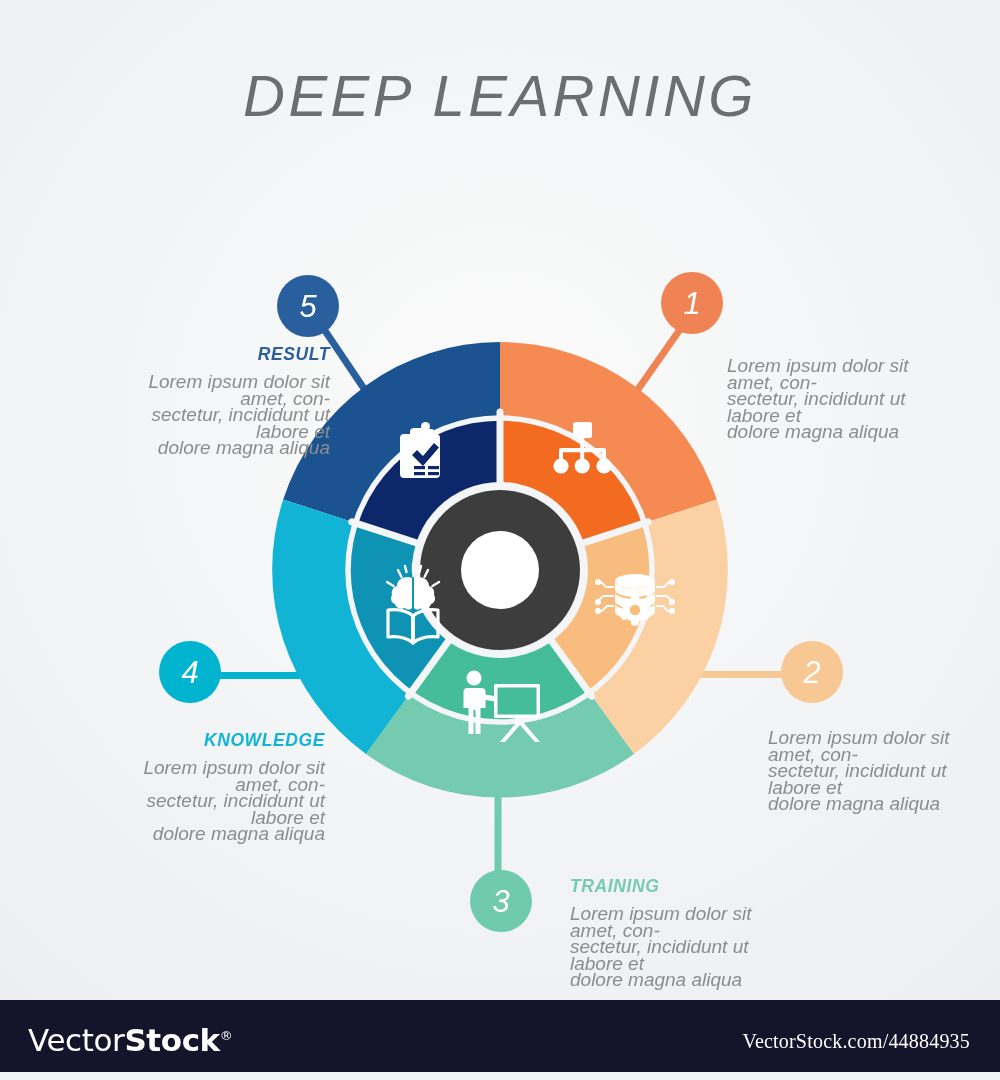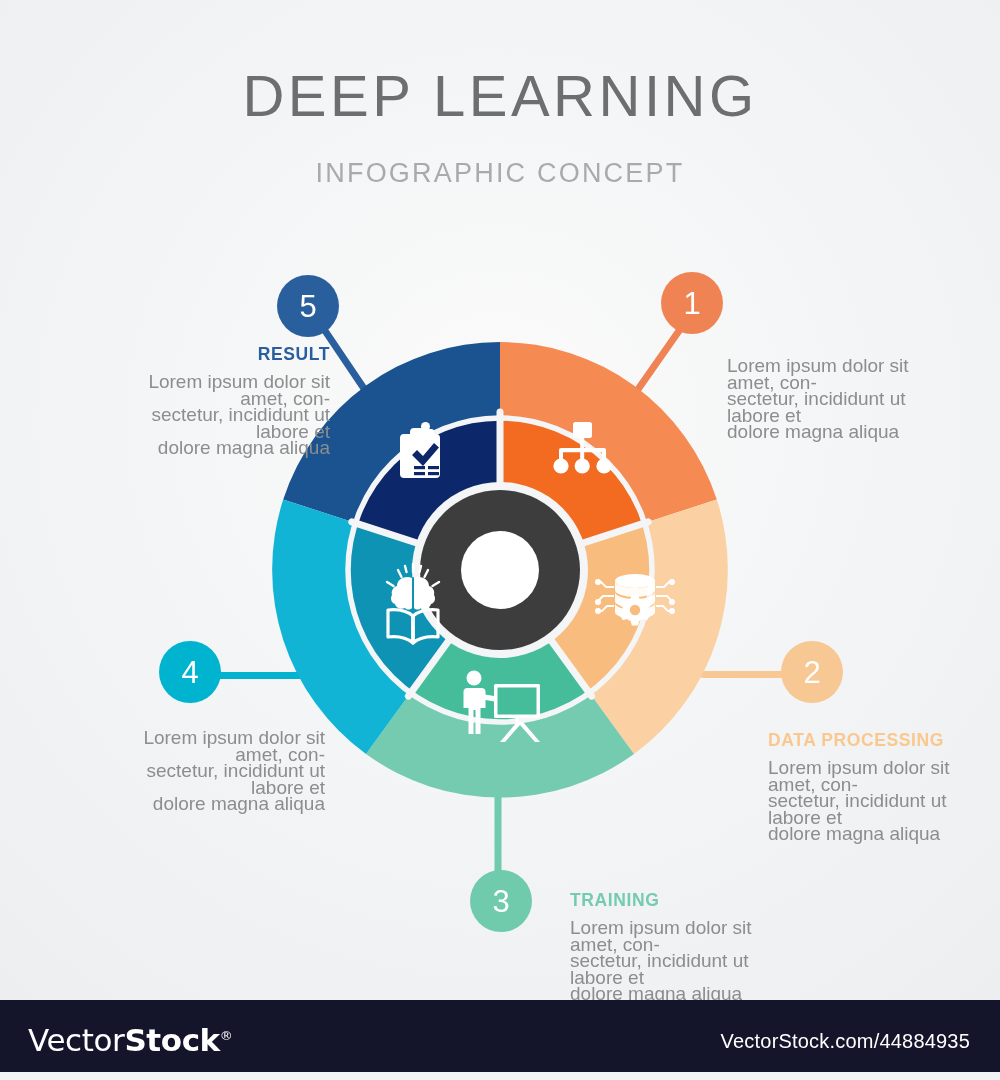--- a/index.html
+++ b/index.html
@@ -7,20 +7,21 @@
   body {
     font-family:"Liberation Sans", sans-serif;
     background:#f2f3f4;
     position:relative;
     overflow:hidden;
   }
   #canvas {
     position:absolute; left:0; top:0; width:1000px; height:1012px;
     background:
       radial-gradient(circle at 50% 42%, #fbfbfb 0%, #f4f5f6 45%, #eceeef 100%);
+    font-style: italic;
   }
   
   #title {
     position:absolute; top:62px; left:0; width:1000px;
     text-align:center;
     font-size:58px; font-weight:normal; letter-spacing:3.5px;
     color:#6e6e6e;
   }
   #subtitle {
     position:absolute; top:158px; left:0; width:1000px;
@@ -61,30 +62,29 @@
   #logo {
     position:absolute; left:28px; top:22px;
     font-size:31px; color:#ffffff; letter-spacing:-0.4px;
     font-family:"DejaVu Sans", sans-serif;
   }
   #logo .b { font-weight:bold; }
   #logo .reg { font-size:13px; vertical-align:super; }
   #vsurl {
     position:absolute; right:30px; top:30px;
     font-size:20px; color:#ffffff; letter-spacing:.2px;
-    font-family:Liberation Sans, sans-serif;
+    font-family:Liberation Serif, serif;
   }
 </style>
 </head>
 <body>
 
 <div id="canvas">
 
   <h1 id="title">DEEP LEARNING</h1>
-  <div id="subtitle">INFOGRAPHIC CONCEPT</div>
 
   <div class="line" style="left:310px; top:305px; width:106px; background:#2a5f9e; transform:rotate(56deg);"></div>
   <div class="line" style="left:694px; top:306px; width:108px; background:#ef8354; transform:rotate(125deg);"></div>
   <div class="line" style="left:700px; top:671px; width:115px; background:#f8c894; transform:rotate(0deg);"></div>
   <div class="line" style="left:498px; top:790px; width:105px; background:#6fcbab; transform:rotate(90deg);"></div>
   <div class="line" style="left:189px; top:672px; width:116px; background:#00b4d0; transform:rotate(0deg);"></div>
 
   <div id="wheel">
     <svg width="460" height="460" viewBox="0 0 460 460" xmlns="http://www.w3.org/2000/svg">
       <defs>
@@ -251,37 +251,37 @@
 
   <div class="block right" style="left:727px; top:358px;">
     <div class="body">
       <div>Lorem ipsum dolor sit amet, con-</div>
       <div>sectetur, incididunt ut labore et</div>
       <div>dolore magna aliqua</div>
     </div>
   </div>
 
   <div class="block right" style="left:768px; top:730px;">
-    <div class="head" style="color:#fac88f;">DATA PROCESSING</div>
     <div class="body">
       <div>Lorem ipsum dolor sit amet, con-</div>
       <div>sectetur, incididunt ut labore et</div>
       <div>dolore magna aliqua</div>
     </div>
   </div>
 
   <div class="block left" style="left:95px; top:730px;">
-    <div class="body">
-      <div>Lorem ipsum dolor sit amet, con-</div>
-      <div>sectetur, incididunt ut labore et</div>
-      <div>dolore magna aliqua</div>
-    </div>
-  </div>
-
-  <div class="block right" style="left:570px; top:876px;margin-top:14px;">
+    <div class="head" style="color:#11b4d4;">KNOWLEDGE</div>
+    <div class="body">
+      <div>Lorem ipsum dolor sit amet, con-</div>
+      <div>sectetur, incididunt ut labore et</div>
+      <div>dolore magna aliqua</div>
+    </div>
+  </div>
+
+  <div class="block right" style="left:570px; top:876px;">
     <div class="head" style="color:#74cbaf;">TRAINING</div>
     <div class="body">
       <div>Lorem ipsum dolor sit amet, con-</div>
       <div>sectetur, incididunt ut labore et</div>
       <div>dolore magna aliqua</div>
     </div>
   </div>
 
 </div>
 

